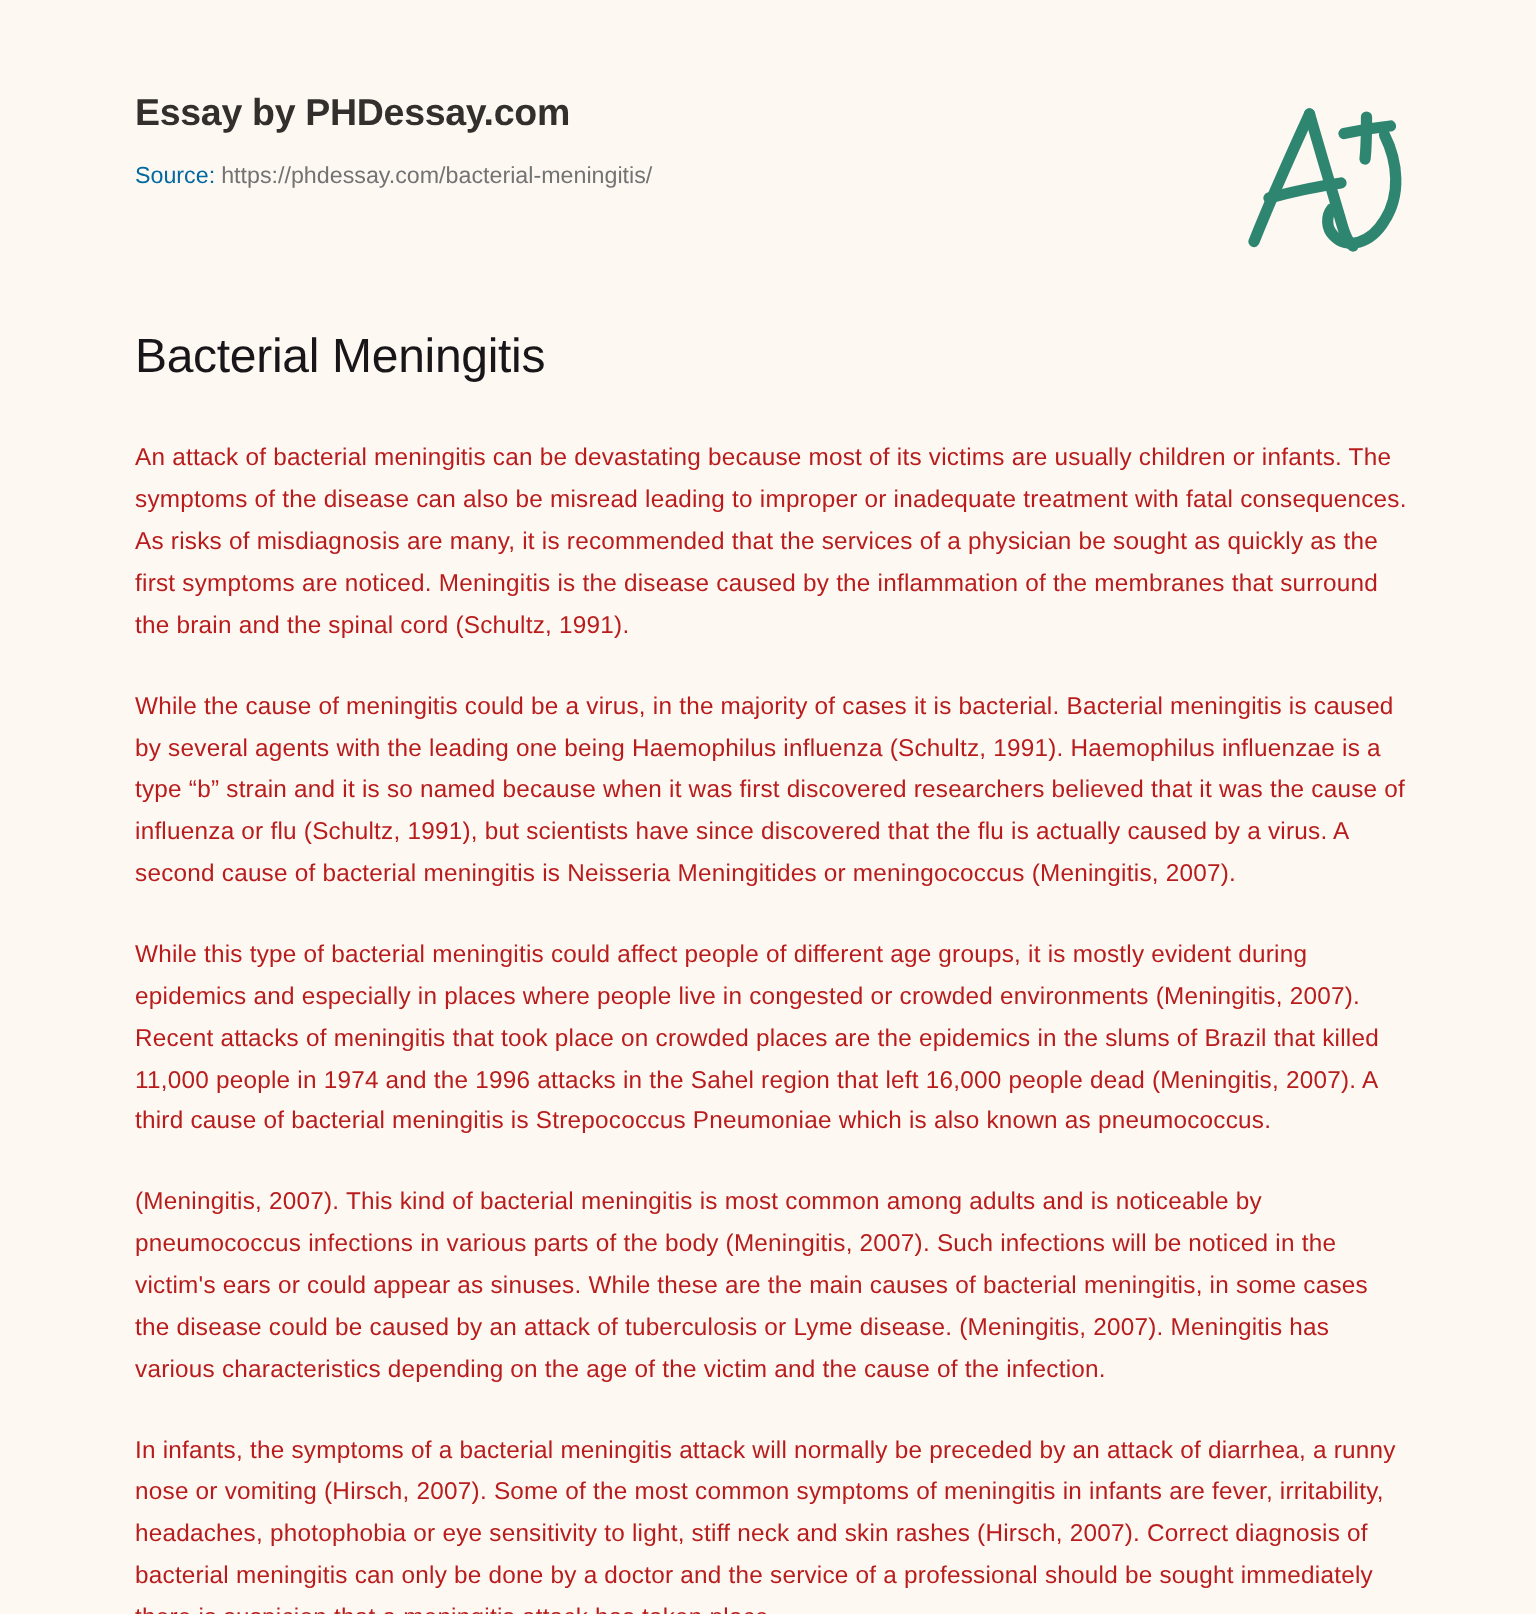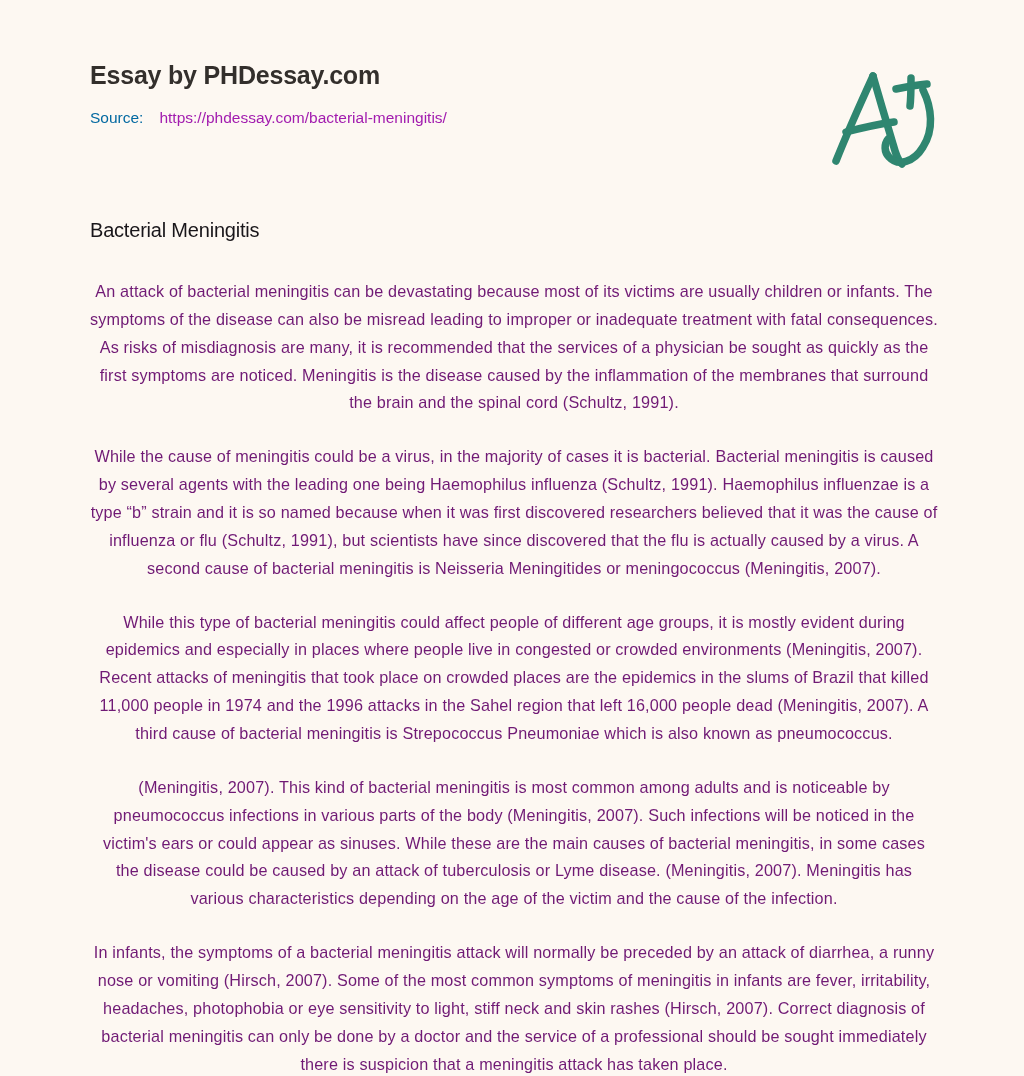--- a/index.html
+++ b/index.html
@@ -50,23 +50,23 @@
     line-height: 1.2;
     color: #8d8883;
     white-space: nowrap;
   }
 
   .source-label {
     color: #0369a1;
   }
 
   .source-url {
-    color: #a21caf;
+    color: #737373;
     text-decoration: none;
-    margin-left: 16px;
+    margin-left: 4px;
   }
 
   
   .logo {
     position: absolute;
     right: 80px;
     top: 62px;
     width: 120px;
     height: 110px;
   }
@@ -78,34 +78,34 @@
 
   
   .article {
     position: absolute;
     left: 90px;
     top: 218px;
     width: 848px;
   }
 
   .article-title {
-    font-size: 20px;
+    font-size: 32px;
     font-weight: normal;
     color: #19161a;
     letter-spacing: -0.2px;
     margin: 0 0 36px 0;
     line-height: 1.2;
   }
 
   .article-body p {
     margin: 0 0 26px 0;
     font-size: 16.2px;
     line-height: 1.72;
-    color: #701a75;
-    text-align: center;
+    color: #b91c1c;
+    text-align: left;
     letter-spacing: 0.01em;
   }
 
   .article-body p:last-child {
     margin-bottom: 0;
   }
 </style>
 </head>
 <body>
 

